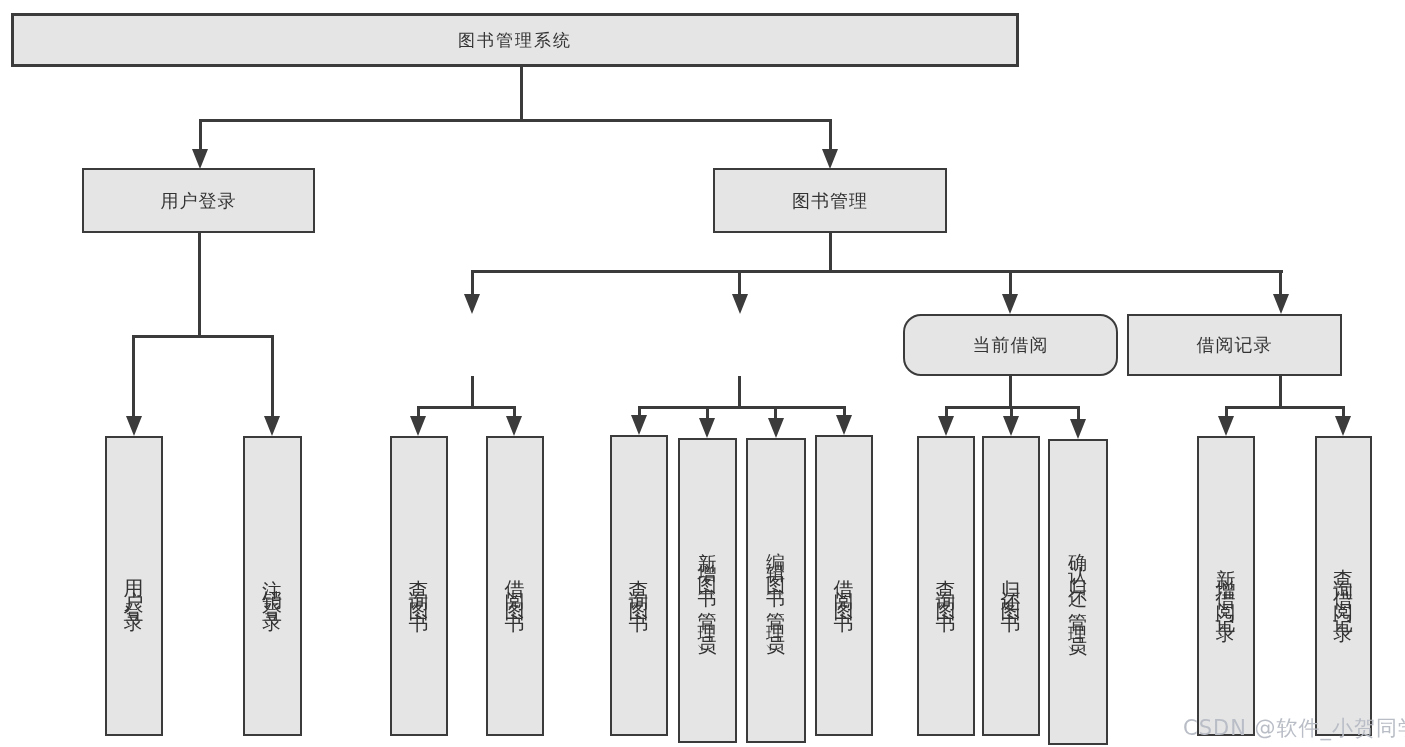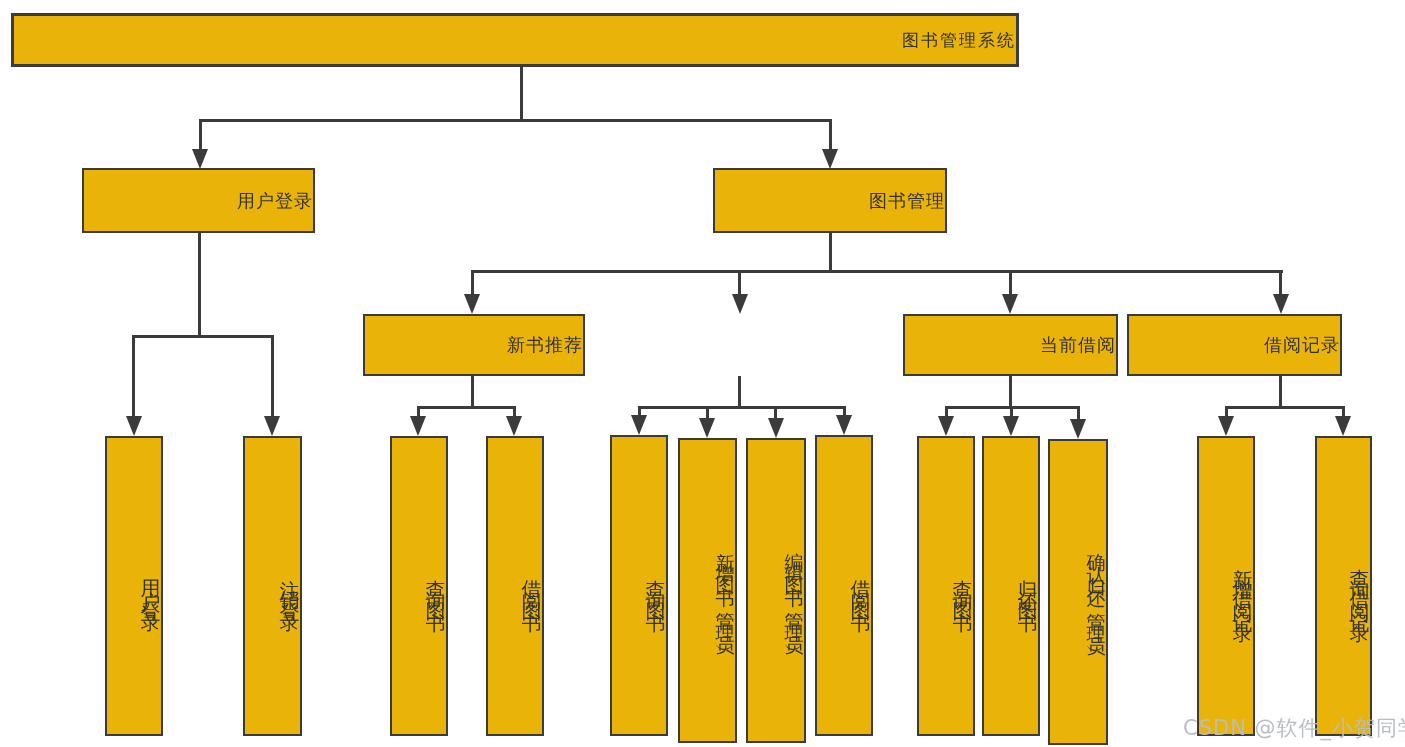--- a/index.html
+++ b/index.html
@@ -10,21 +10,21 @@
     --background:#ffffff;
   }
   html,body{margin:0;padding:0;background:var(--background);}
   .canvas{
     position:relative;width:1405px;height:747px;background:var(--background);
     font-family:"DejaVu Sans","Liberation Sans",sans-serif;overflow:hidden;
     color:var(--text);
   }
   .box{
     position:absolute;box-sizing:border-box;border:2px solid var(--line);
-    background:#eab308;display:flex;align-items:center;justify-content:flex-end;
+    background:#e5e5e5;display:flex;align-items:center;justify-content:center;
     color:var(--text);
   }
   .root-box{border-width:3px;font-size:17px;letter-spacing:2px;}
   .h-box{font-size:18px;letter-spacing:1px;}
   .v-box span{
     writing-mode:vertical-lr;text-orientation:mixed;
     font-size:20px;letter-spacing:11px;line-height:1;
   }
   .v-box.long span{font-size:19px;letter-spacing:12px;}
   .vl{position:absolute;width:3px;background:var(--line);}
@@ -48,24 +48,21 @@
     <span>图书管理系统</span>
   </div>
 
   <div class="box h-box" style="left:82px;top:168px;width:233px;height:65px;">
     <span>用户登录</span>
   </div>
   <div class="box h-box" style="left:713px;top:168px;width:234px;height:65px;">
     <span>图书管理</span>
   </div>
 
-  <div class="box h-box" style="left:363px;top:314px;width:222px;height:62px;">
-    <span>新书推荐</span>
-  </div>
-  <div class="box h-box" style="left:903px;top:314px;width:215px;height:62px;">
+  <div class="box h-box" style="left:903px;top:314px;width:215px;height:62px;border-radius:18px;">
     <span>当前借阅</span>
   </div>
   <div class="box h-box" style="left:1127px;top:314px;width:215px;height:62px;">
     <span>借阅记录</span>
   </div>
 
   <div class="box v-box" style="left:105px;top:436px;width:58px;height:300px;">
     <span>用户登录</span>
   </div>
   <div class="box v-box" style="left:243px;top:436px;width:59px;height:300px;">

